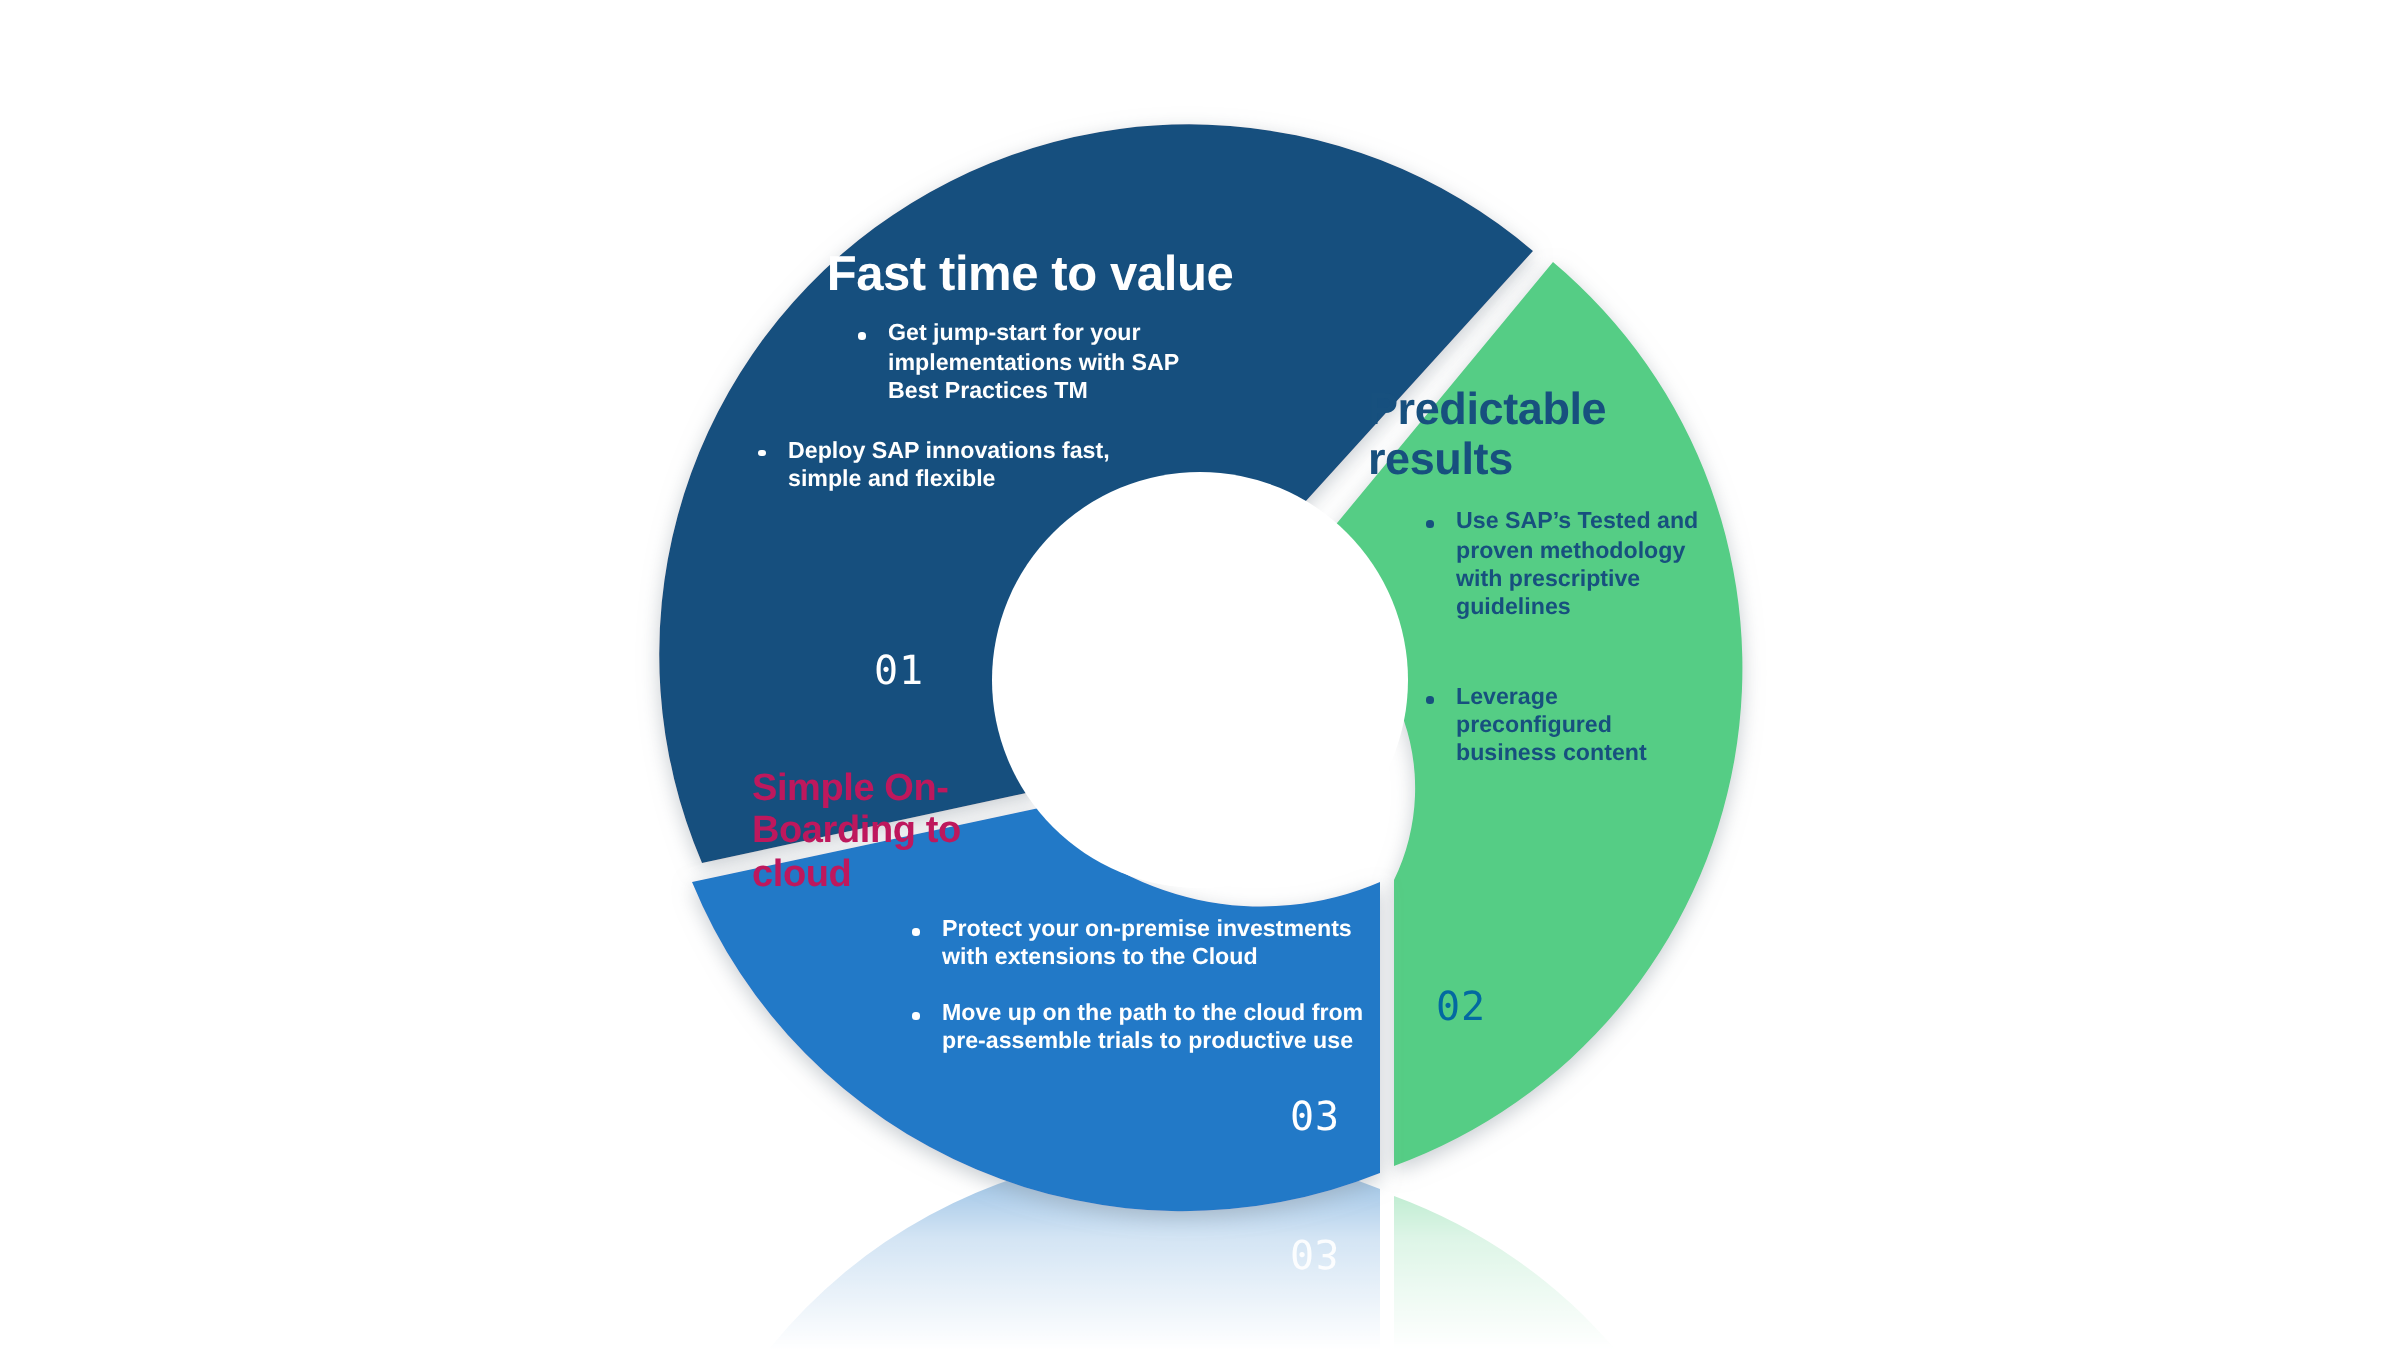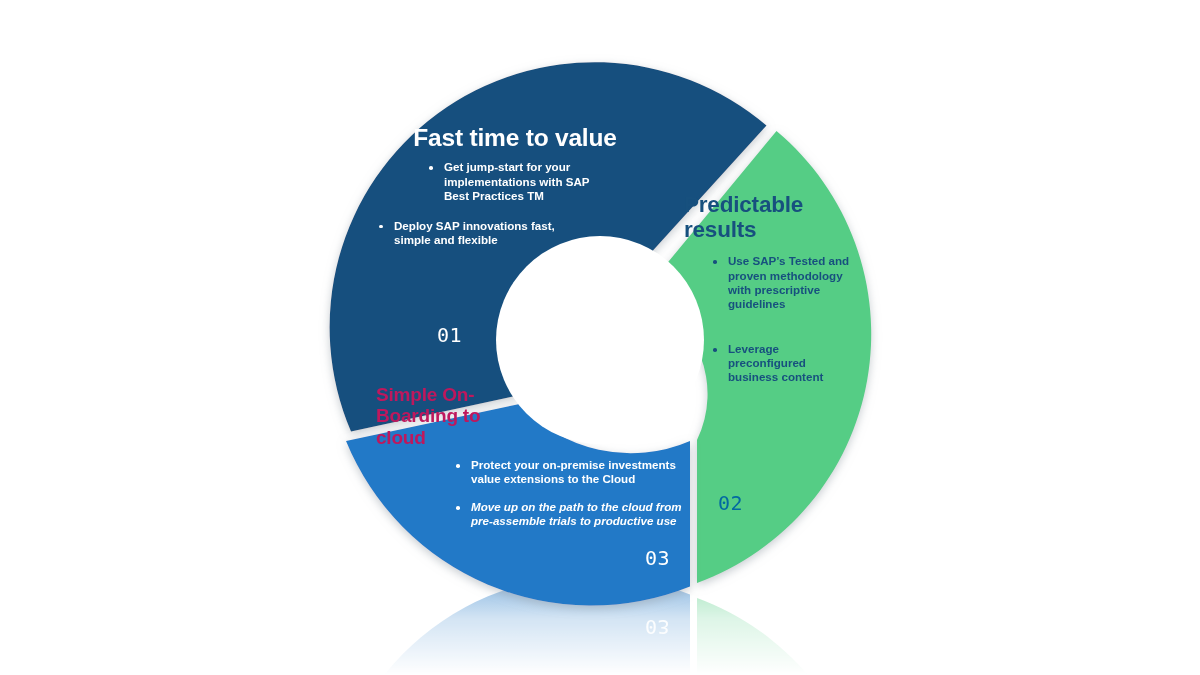--- a/index.html
+++ b/index.html
@@ -113,21 +113,21 @@
     margin: 0;
   }
   #seg3-bullets {
     position: absolute;
     left: 456px;
     top: 458px;
     width: 240px;
     color: #ffffff;
     font-size: 11.6px;
   }
-  #seg3-b2 { margin-top: 14px; font-style: italic; }
+  #seg3-b2 { margin-top: 14px; }
 
   
   .numeral {
     position: absolute;
     font-family: "DejaVu Sans Mono", monospace;
     font-size: 20px;
     font-weight: normal;
     letter-spacing: 0.5px;
   }
   #num-01 { left: 437px; top: 323px; color: #ffffff; }
@@ -240,21 +240,21 @@
       </ul>
     </div>
 
     <div id="seg3-title-box">
       <div class="seg-title">Simple On-Boarding to cloud</div>
     </div>
     <div id="seg3-bullets">
       <ul class="bullet-list">
         <li class="bullet-item" id="seg3-b1">
           <span class="bullet-dot"></span>
-          <span>Protect your on-premise investments value extensions to the Cloud</span>
+          <span>Protect your on-premise investments with extensions to the Cloud</span>
         </li>
         <li class="bullet-item" id="seg3-b2">
           <span class="bullet-dot"></span>
           <span>Move up on the path to  the cloud from pre-assemble trials to productive use</span>
         </li>
       </ul>
     </div>
 
     <div class="numeral" id="num-01">01</div>
     <div class="numeral" id="num-02">02</div>

